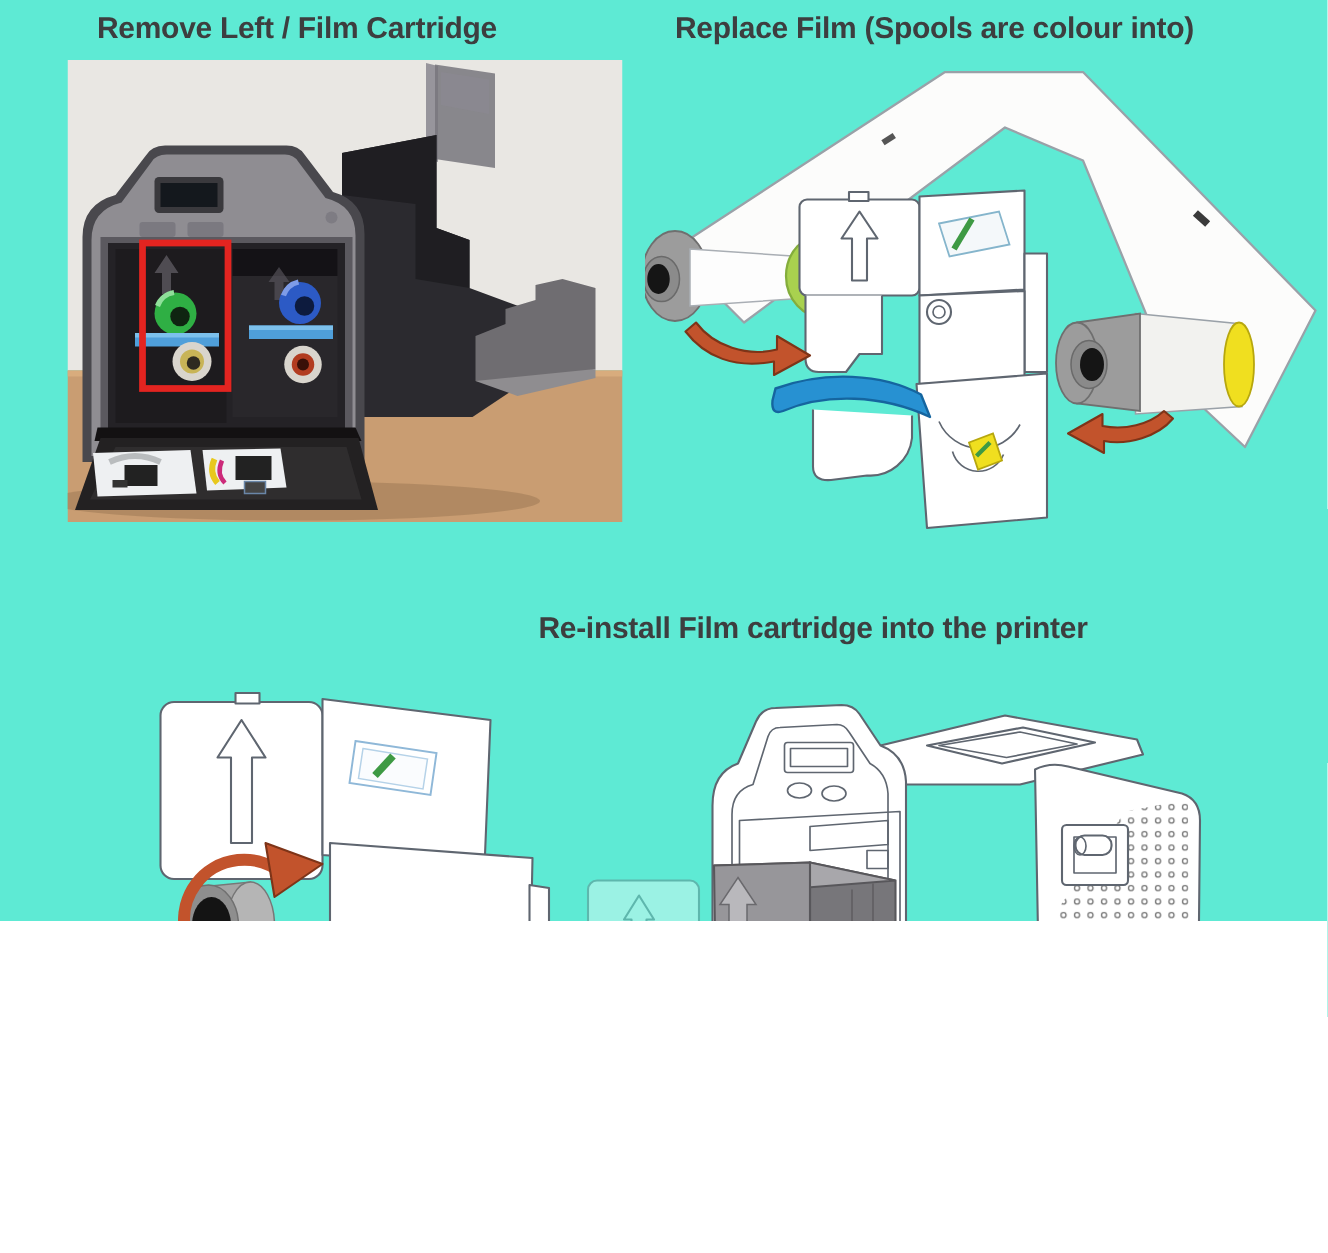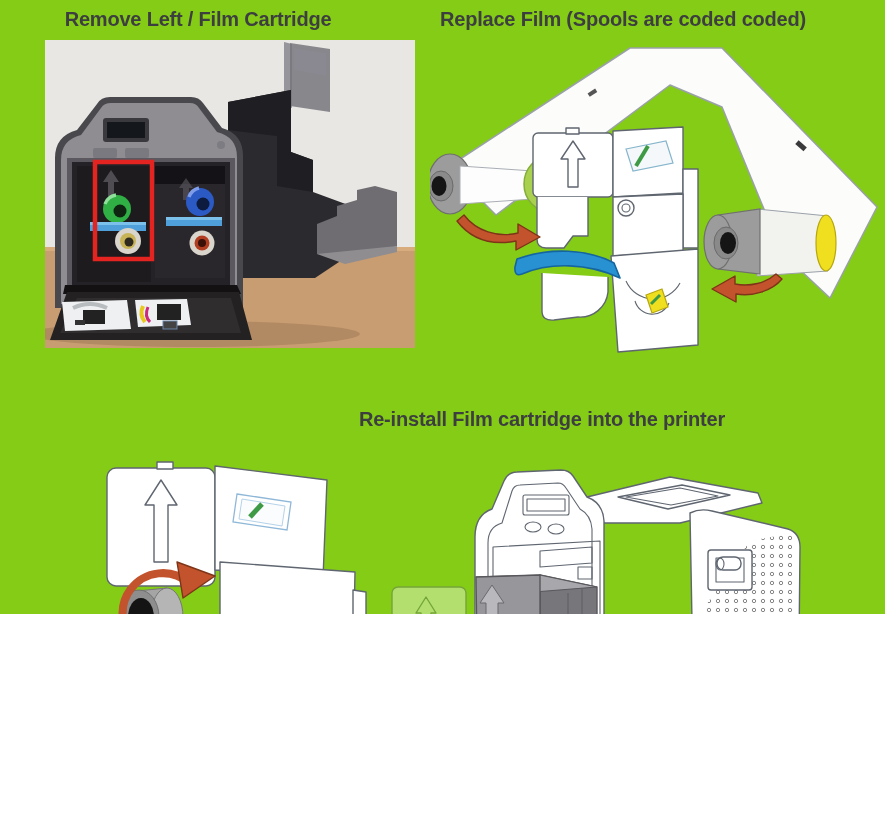--- a/index.html
+++ b/index.html
@@ -2,21 +2,21 @@
 <html style="--title: #3d3e3f; --highlight-red: #e32420; --handle-blue: #2791d2; --spool-green: #a9d14f; --spool-yellow: #f0df1f; --arrow-orange: #c2532c; --desk-wood: #c99d72; --wall-grey: #e9e7e3; --printer-dark: #37363a; --printer-grey: #8f8d92; --outline-grey: #5f6670;"><head>
 <meta charset="utf-8">
 <style>
   :root{
     --title:#3d3e3f; --highlight-red:#e32420; --handle-blue:#2791d2;
     --spool-green:#a9d14f; --spool-yellow:#f0df1f; --arrow-orange:#c2532c;
     --desk-wood:#c99d72; --wall-grey:#e9e7e3; --printer-dark:#37363a;
     --printer-grey:#8f8d92; --outline-grey:#5f6670;
   }
   html,body{margin:0;padding:0;background:#fff;}
-  .page{position:relative;width:885px;height:614px;background:#84cc16;overflow:hidden;
+  .page{position:relative;width:885px;height:614px;background:#5eead4;overflow:hidden;
         font-family:"Liberation Sans",sans-serif;}
   .caption{position:absolute;font-weight:700;font-size:20px;letter-spacing:-0.2px;
            color:var(--title);text-align:center;white-space:nowrap;}
   #cap1{left:28px;top:8px;width:340px;}
   #cap2{left:430px;top:8px;width:386px;}
   #cap3{left:30px;top:380px;width:270px;}
   #cap4{left:312px;top:372px;width:460px;margin-top:36px;}
   .fig{position:absolute;}
   #fig1{left:45px;top:40px;}
   #fig2{left:430px;top:45px;}
@@ -29,21 +29,21 @@
   .orange-arrow{fill:var(--arrow-orange);stroke:#7e3418;stroke-width:1.4;stroke-linejoin:round;}
   .orange-ring{fill:none;stroke:var(--arrow-orange);stroke-width:8;}
   .yellow-part{fill:var(--spool-yellow);stroke:#b7a70e;stroke-width:1.2;}
 </style>
 </head>
 <body>
 
 <div class="page">
 
   <div class="caption" id="cap1">Remove Left / Film Cartridge</div>
-  <div class="caption" id="cap2">Replace Film (Spools are coded coded)</div>
+  <div class="caption" id="cap2">Replace Film (Spools are colour into)</div>
   <div class="caption" id="cap4">Re-install Film cartridge into the printer</div>
 
   <svg class="fig" id="fig1" width="370" height="308" viewBox="0 0 370 308" role="img">
     <rect x="0" y="0" width="370" height="207" fill="var(--wall-grey)"></rect>
     <rect x="0" y="207" width="370" height="101" fill="var(--desk-wood)"></rect>
     <rect x="0" y="207" width="370" height="4" fill="#d8ac7d"></rect>
     <ellipse cx="150" cy="294" rx="165" ry="13" fill="#7a5c40" opacity="0.30"></ellipse>
 
     <g>
       <polygon points="239,2 247,4 247,68 239,66" fill="#8e8c93" opacity="0.9"></polygon>

